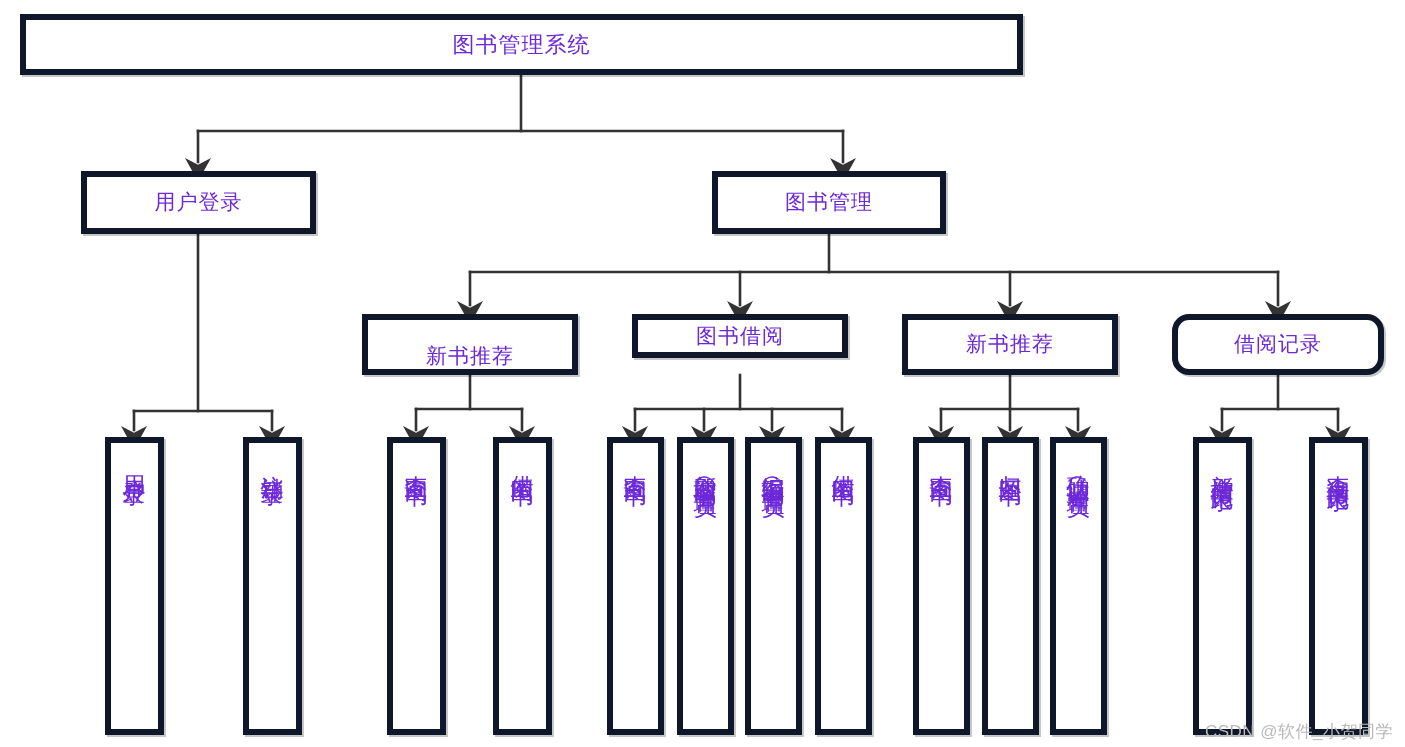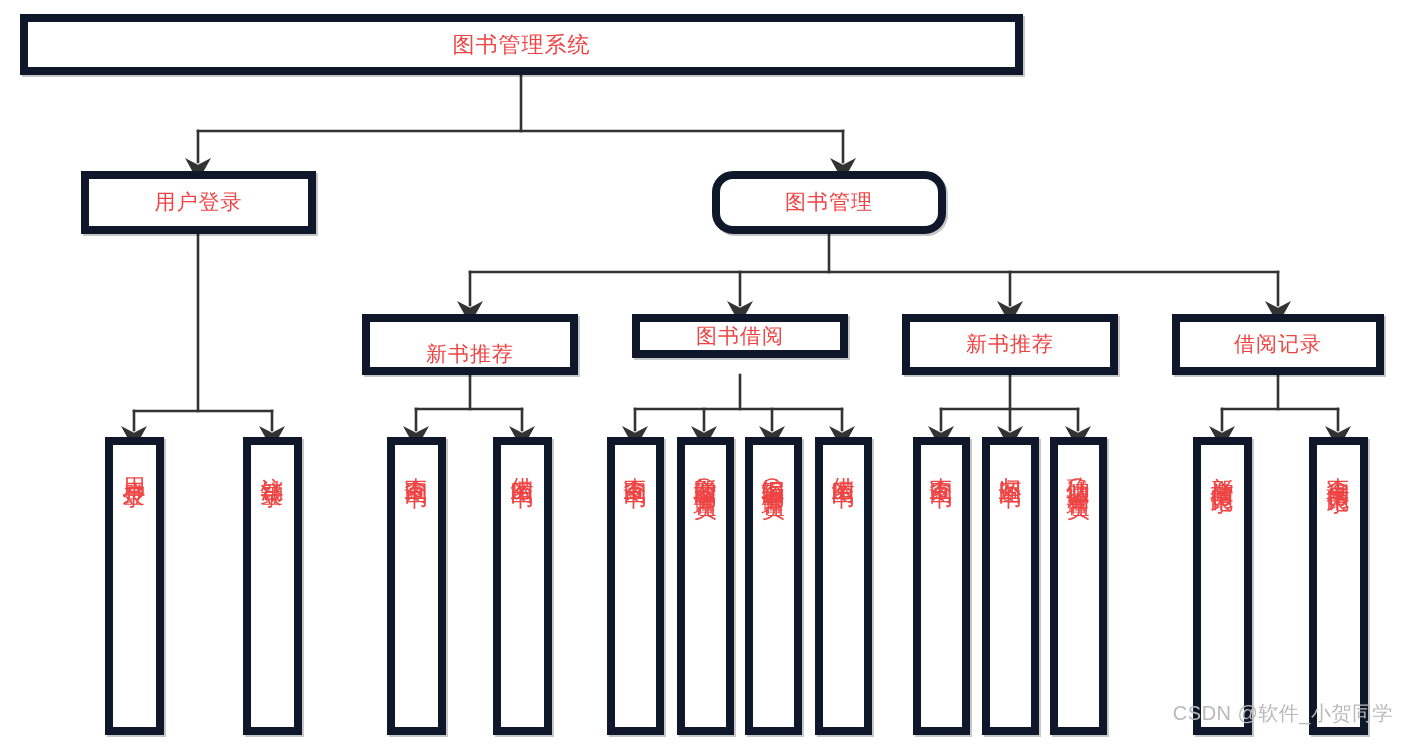--- a/index.html
+++ b/index.html
@@ -21,26 +21,26 @@
     position: absolute;
     left: 0;
     top: 0;
     width: 1405px;
     height: 747px;
     pointer-events: none;
   }
   .node {
     position: absolute;
     box-sizing: border-box;
-    border: 8px solid #0f172a;
+    border: 6px solid #0f172a;
     background: #ffffff;
     display: flex;
     align-items: center;
     justify-content: center;
-    color: #ef4444;
+    color: #6d28d9;
     box-shadow: 2px 2px 0 rgba(0,0,0,0.22);
   }
   .node-label {
     display: block;
     text-align: center;
     line-height: 1.18;
     white-space: nowrap;
   }
   
   .node.h .node-label {
@@ -61,22 +61,22 @@
     writing-mode: vertical-rl;
     text-orientation: upright;
     font-size: 23px;
     line-height: 1.05;
     letter-spacing: 3px;
     white-space: nowrap;
   }
   .watermark {
     position: absolute;
     right: 12px;
-    bottom: 20px;
-    font-size: 20px;
+    bottom: 4px;
+    font-size: 17px;
     color: #b9b9b9;
     letter-spacing: 0.5px;
     white-space: nowrap;
     user-select: none;
   }
 </style>
 </head>
 <body>
 
 <div id="canvas">
@@ -132,37 +132,37 @@
   </svg>
 
   <div class="node h root" style="left:20px; top:14px; width:1003px; height:61px;">
     <span class="node-label">图书管理系统</span>
   </div>
 
   <div class="node h" style="left:81px; top:171px; width:235px; height:63px;">
     <span class="node-label">用户登录</span>
   </div>
 
-  <div class="node h" style="left:712px; top:171px; width:234px; height:63px;border-radius:21px;">
+  <div class="node h" style="left:712px; top:171px; width:234px; height:63px;">
     <span class="node-label">图书管理</span>
   </div>
 
   <div class="node h" style="left:362px; top:314px; width:216px; height:61px;align-items:flex-end;">
     <span class="node-label">新书推荐</span>
   </div>
 
   <div class="node h" style="left:632px; top:314px; width:216px; height:44px;">
     <span class="node-label">图书借阅</span>
   </div>
 
   <div class="node h" style="left:902px; top:314px; width:216px; height:61px;">
     <span class="node-label">新书推荐</span>
   </div>
 
-  <div class="node h" style="left:1172px; top:314px; width:212px; height:61px;">
+  <div class="node h" style="left:1172px; top:314px; width:212px; height:61px;border-radius:17px;">
     <span class="node-label">借阅记录</span>
   </div>
 
   <div class="node v" style="left:105px; top:437px; width:59px; height:298px;">
     <span class="node-label">用户登录</span>
   </div>
 
   <div class="node v" style="left:243px; top:437px; width:59px; height:298px;">
     <span class="node-label">注销登录</span>
   </div>

